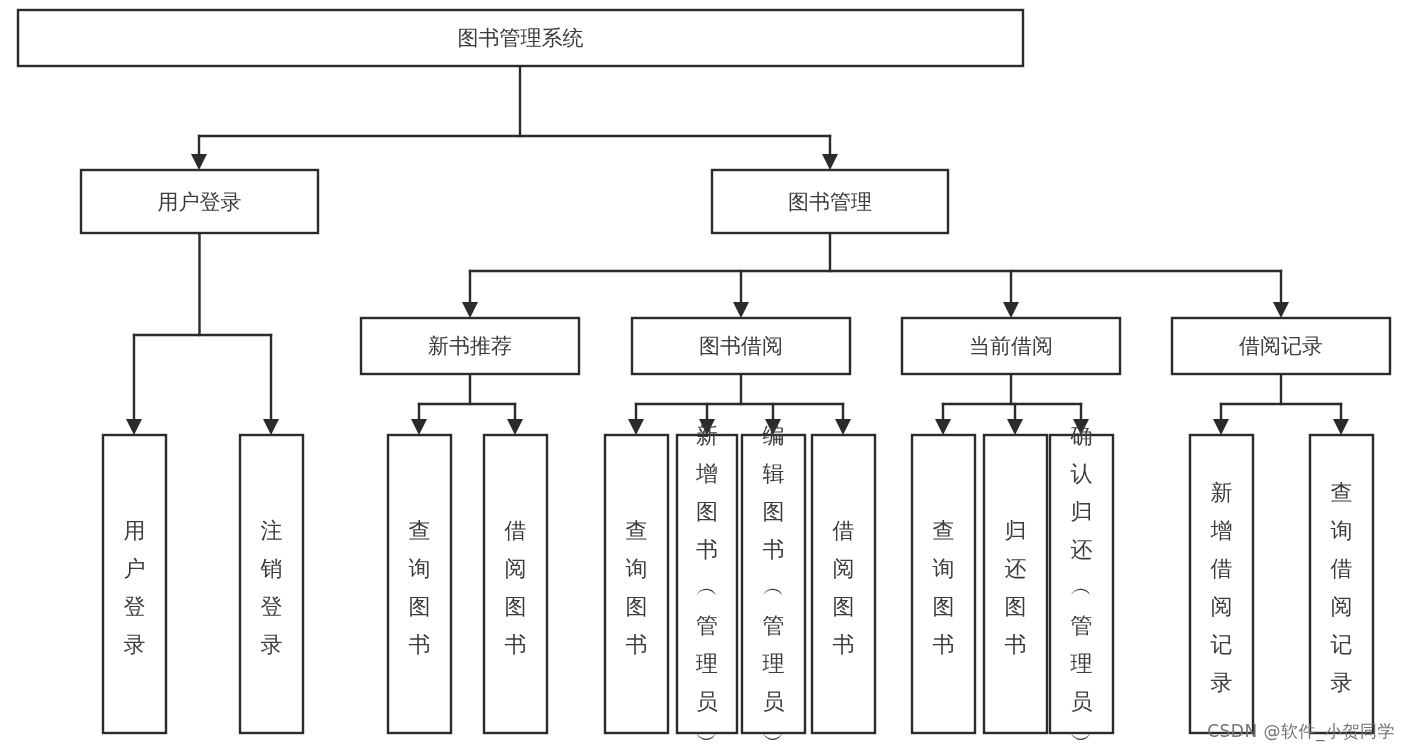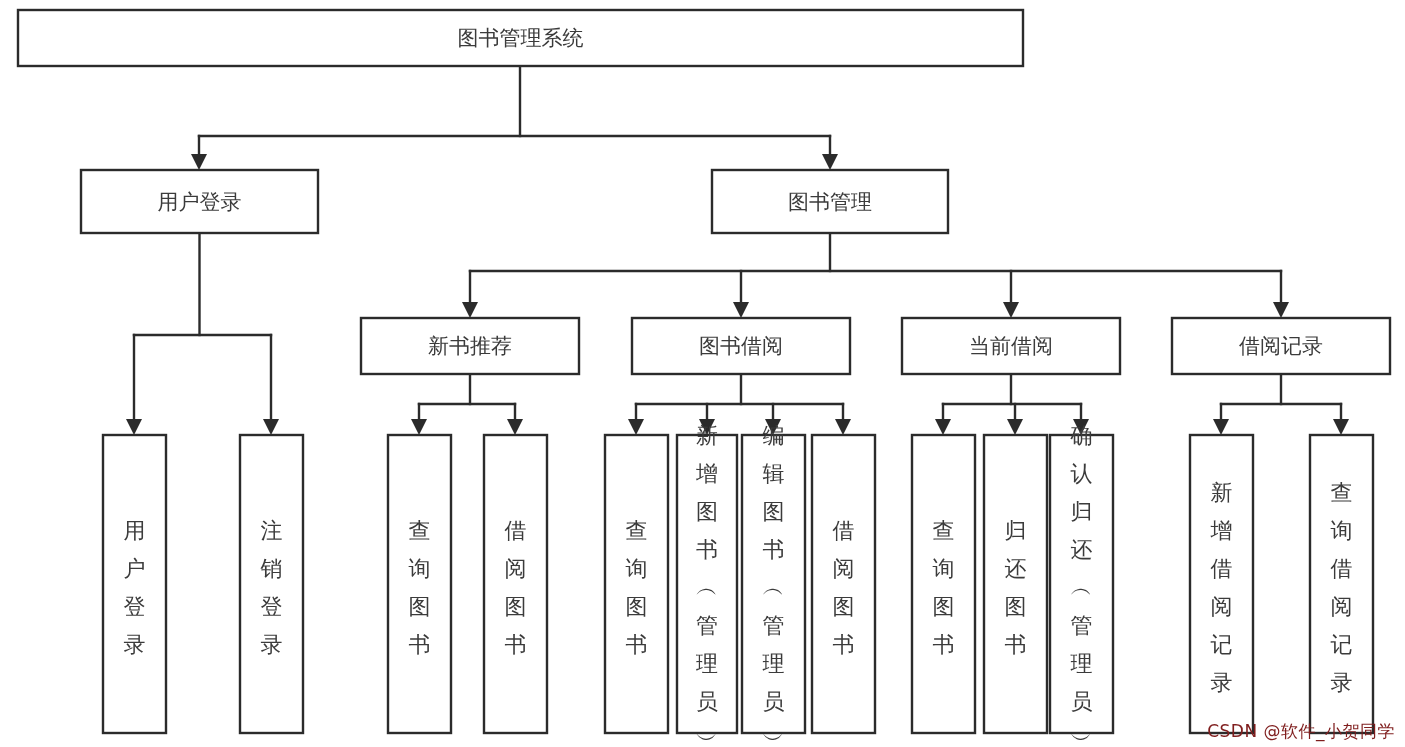--- a/index.html
+++ b/index.html
@@ -53,21 +53,21 @@
     stroke-linecap: square;
   }
   .arrow-head {
     fill: #2b2b2b;
     stroke: none;
   }
   .watermark-text {
     position: absolute;
     right: 10px;
     bottom: 4px;
-    color: #7f1d1d;
+    color: #737373;
     font-size: 17px;
     font-family: "DejaVu Sans", "Liberation Sans", sans-serif;
     white-space: nowrap;
     letter-spacing: 0.5px;
   }
 </style>
 </head>
 <body>
 
 <div id="diagram-root">

